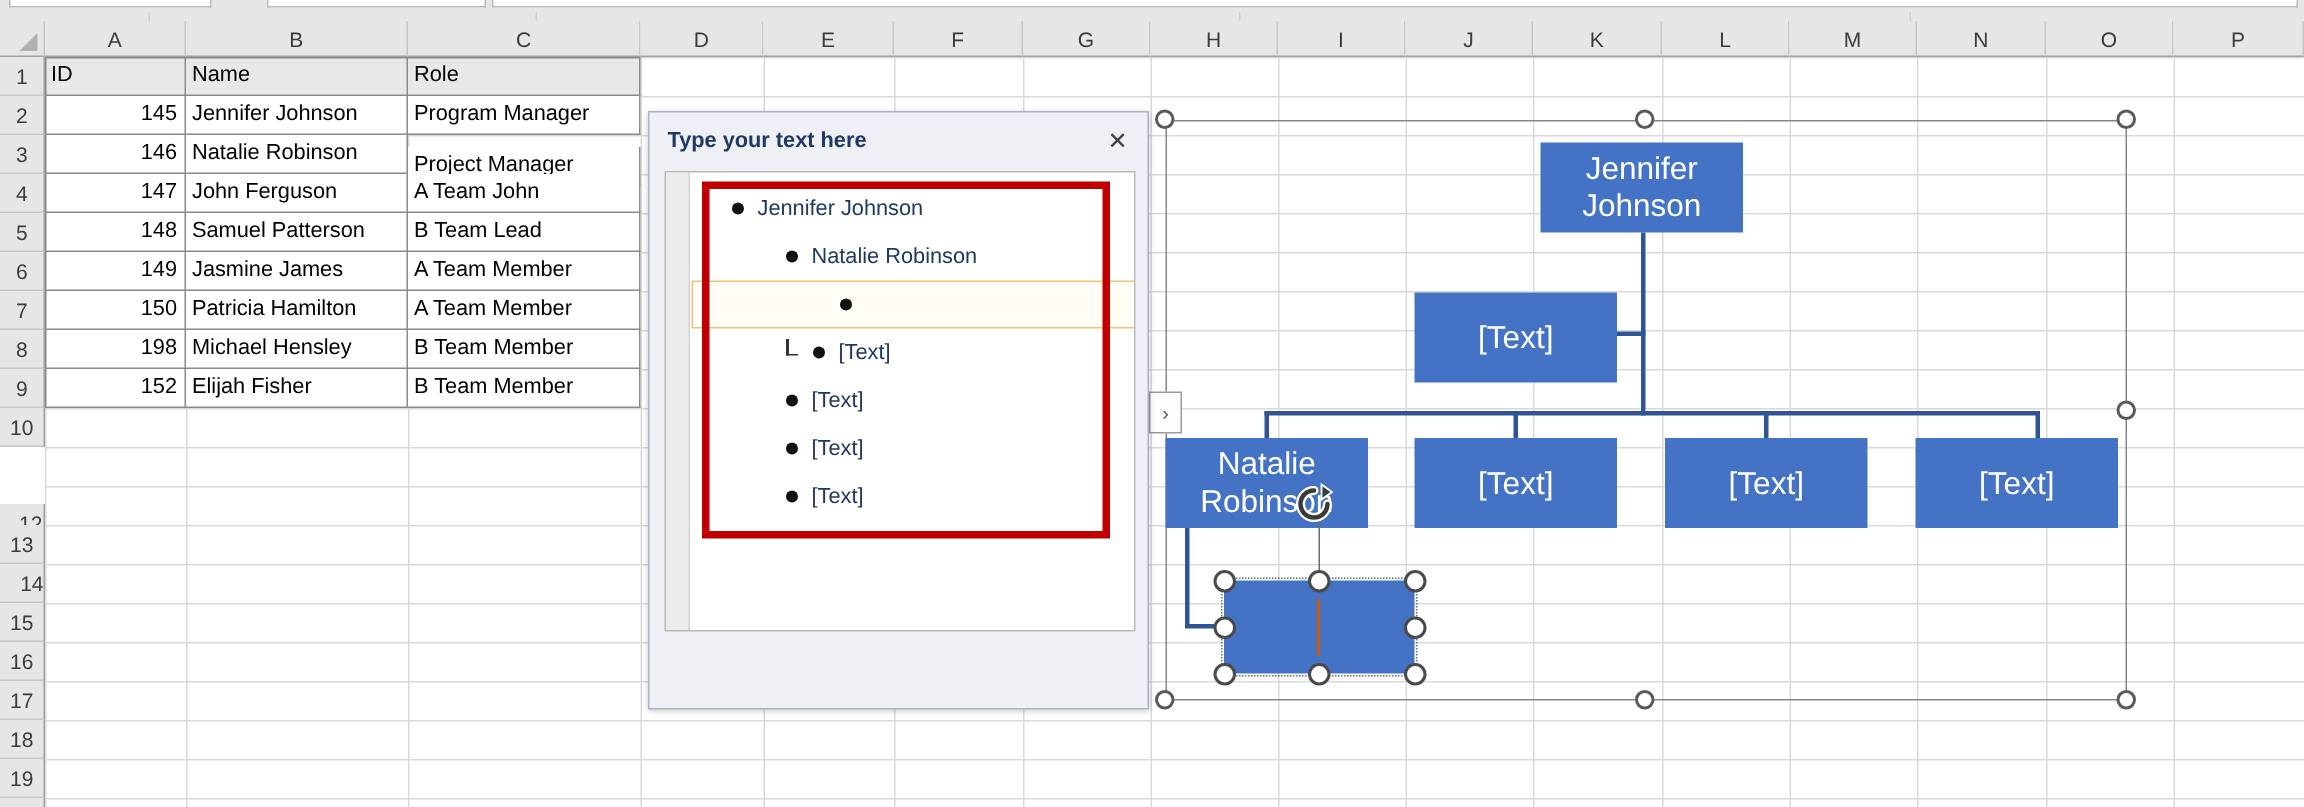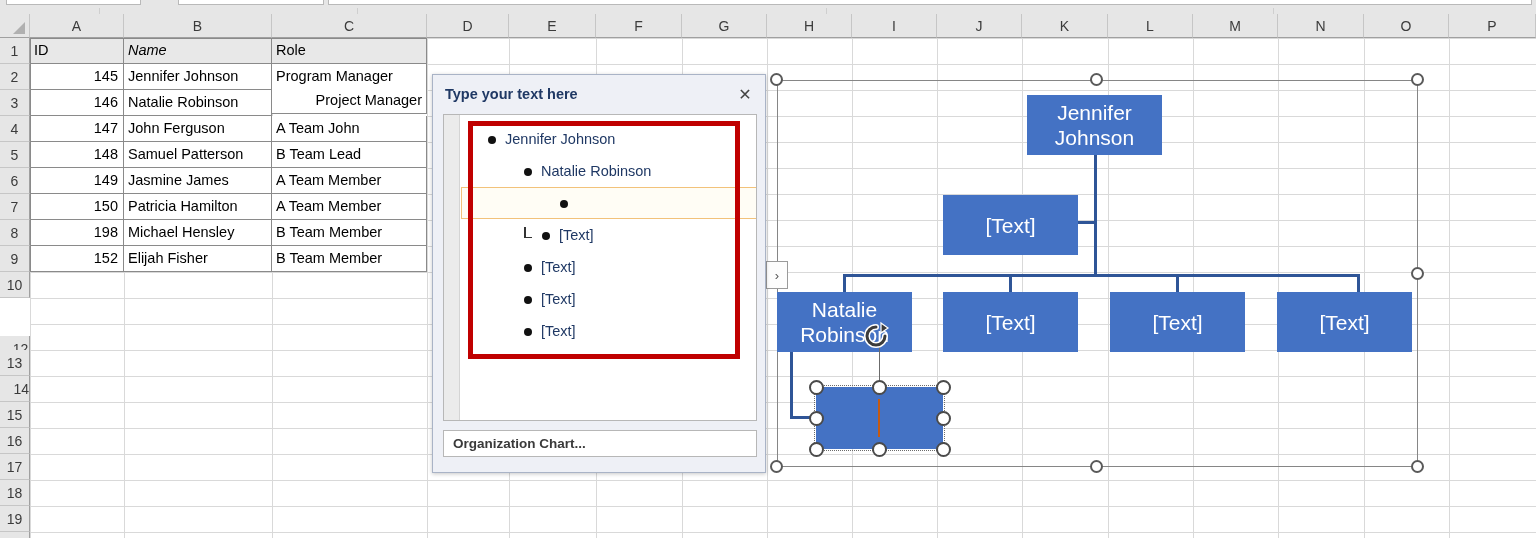--- a/index.html
+++ b/index.html
@@ -187,28 +187,28 @@
       <div class="rowhdr" style="top: 402px;">15</div>
       <div class="rowhdr" style="top: 428px;">16</div>
       <div class="rowhdr" style="top: 454px;">17</div>
       <div class="rowhdr" style="top: 480px;">18</div>
       <div class="rowhdr" style="top: 506px;">19</div>
       <div class="rowhdr" style="top: 532px;">20</div>
     </div>
 
   <div id="tablecells">
       <div class="cell hdr" style="left: 30px; width: 94px; top: 38px;">ID</div>
-      <div class="cell hdr" style="left: 124px; width: 148px; top: 38px; font-style: italic;">Name</div>
+      <div class="cell hdr" style="left: 124px; width: 148px; top: 38px;">Name</div>
       <div class="cell hdr" style="left: 272px; width: 155px; top: 38px;">Role</div>
       <div class="cell num" style="left: 30px; width: 94px; top: 64px;">145</div>
       <div class="cell" style="left: 124px; width: 148px; top: 64px;">Jennifer Johnson</div>
       <div class="cell" style="left: 272px; width: 155px; top: 64px;">Program Manager</div>
       <div class="cell num" style="left: 30px; width: 94px; top: 90px;">146</div>
       <div class="cell" style="left: 124px; width: 148px; top: 90px;">Natalie Robinson</div>
-      <div class="cell" style="left: 272px; width: 155px; top: 88px; text-align: right;">Project Manager</div>
+      <div class="cell" style="left: 272px; width: 155px; top: 98px;">Project Manager</div>
       <div class="cell num" style="left: 30px; width: 94px; top: 116px; text-align: right;">147</div>
       <div class="cell" style="left: 124px; width: 148px; top: 100px; margin-top: 16px;">John Ferguson</div>
       <div class="cell" style="left: 272px; width: 155px; top: 116px;">A Team John</div>
       <div class="cell num" style="left: 30px; width: 94px; top: 142px;">148</div>
       <div class="cell" style="left: 124px; width: 148px; top: 142px;">Samuel Patterson</div>
       <div class="cell" style="left: 272px; width: 155px; top: 142px;">B Team Lead</div>
       <div class="cell num" style="left: 30px; width: 94px; top: 168px;">149</div>
       <div class="cell" style="left: 124px; width: 148px; top: 168px;">Jasmine James</div>
       <div class="cell" style="left: 272px; width: 155px; top: 168px;">A Team Member</div>
       <div class="cell num" style="left: 30px; width: 94px; top: 194px;">150</div>
@@ -301,15 +301,14 @@
           <div class="hl-row" style="top: 72px;"></div>
           <div class="tp-row" style="top: 72px; padding-left: 98px;"><span class="bul"></span><span class="txt"></span></div>
           <div class="tp-row" style="top: 104px; padding-left: 62px;"><span class="asst"></span><span class="bul"></span><span class="txt">[Text]</span></div>
           <div class="tp-row" style="top: 136px; padding-left: 62px;"><span class="bul"></span><span class="txt">[Text]</span></div>
           <div class="tp-row" style="top: 168px; padding-left: 62px;"><span class="bul"></span><span class="txt">[Text]</span></div>
           <div class="tp-row" style="top: 200px; padding-left: 62px;"><span class="bul"></span><span class="txt">[Text]</span></div>
         </div>
       <div class="redbox"></div>
     </div>
 
-    <div class="tp-foot">Organization Chart...</div>
   </div>
 </div>
 
 </body></html>

